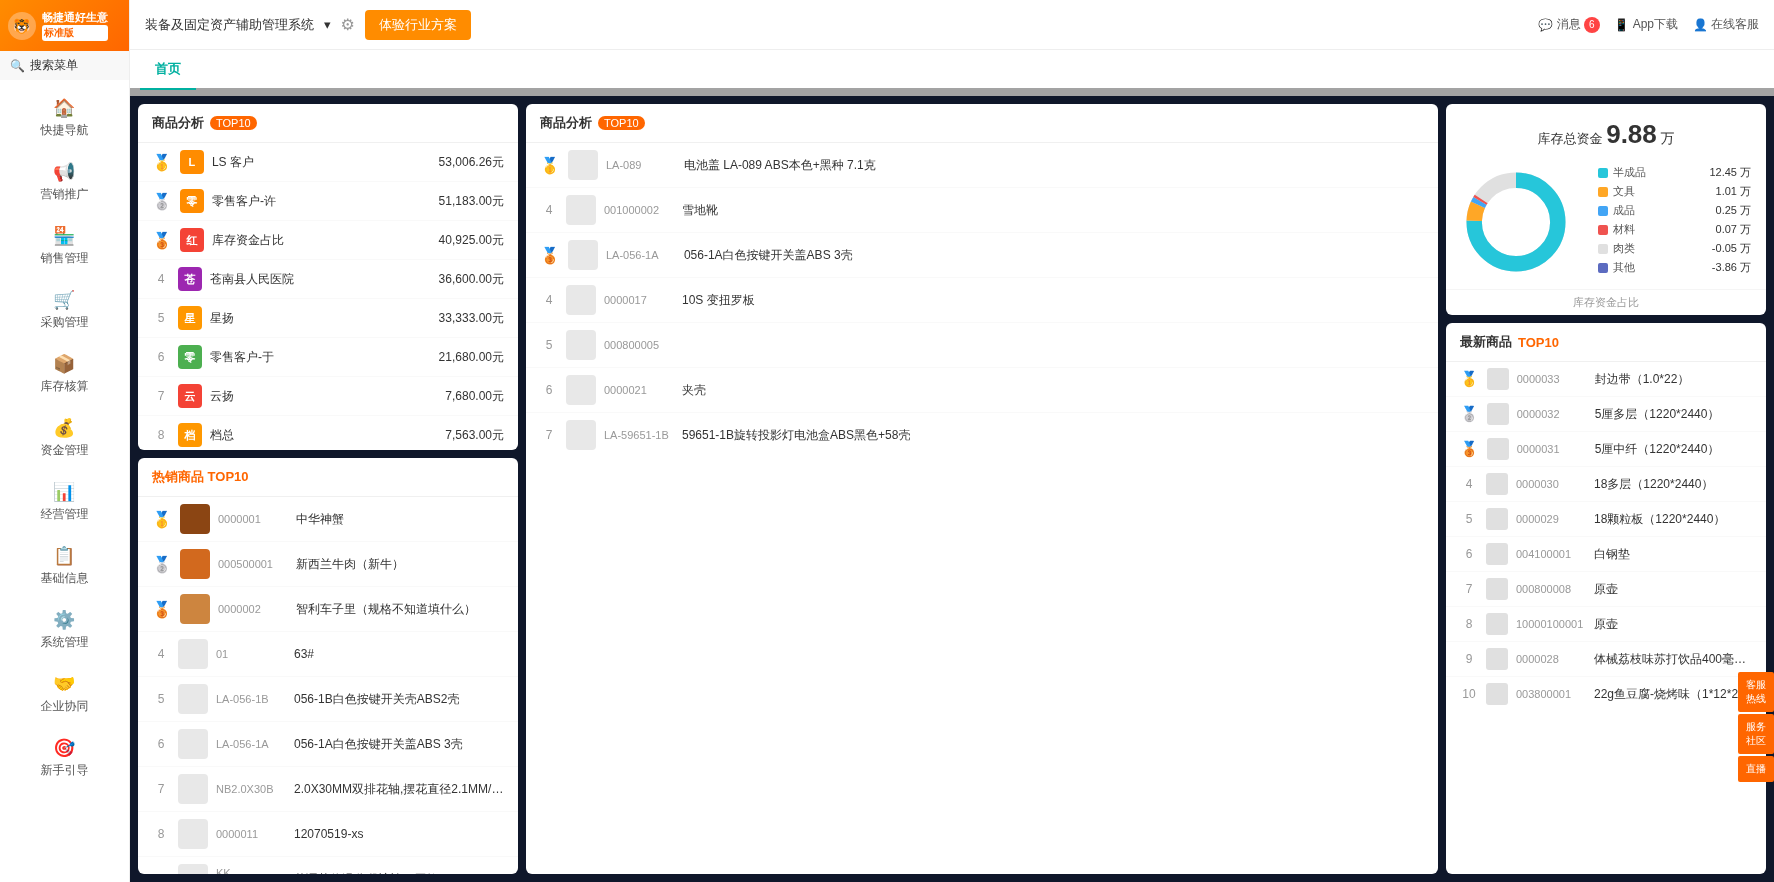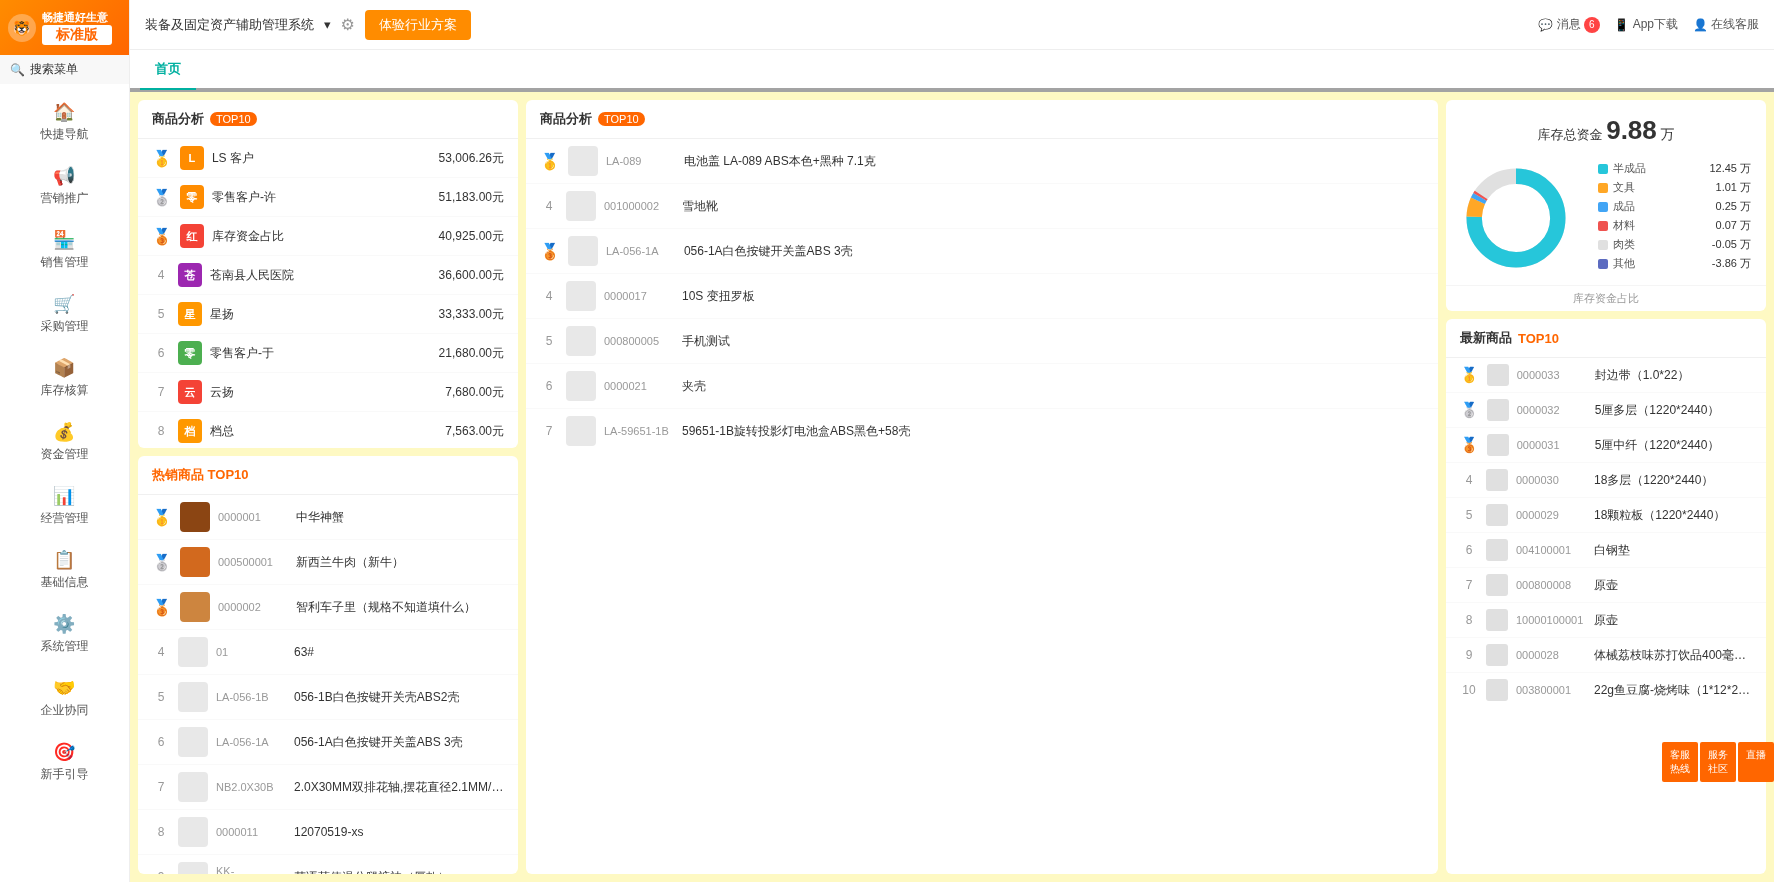--- a/index.html
+++ b/index.html
@@ -31,22 +31,22 @@
       background: rgba(255,255,255,0.3);
       border-radius: 50%;
       display: flex; align-items: center; justify-content: center;
       font-size: 14px;
     }
     .sidebar-logo .logo-text { font-size: 11px; line-height: 1.4; }
     .sidebar-logo .logo-badge {
       background: #fff;
       color: #ff6600;
       border-radius: 3px;
-      font-size: 14px;
-      padding: 1px 14px;
+      font-size: 10px;
+      padding: 1px 2px;
     }
     .sidebar-nav { flex: 1; overflow-y: auto; padding: 5px 0; }
     .sidebar-item {
       display: flex; flex-direction: column; align-items: center;
       padding: 10px 5px;
       cursor: pointer;
       color: #555;
       font-size: 12px;
       transition: color 0.2s;
       border-radius: 4px;
@@ -120,21 +120,21 @@
       color: #fff;
       border-radius: 50%;
       width: 16px; height: 16px;
       font-size: 10px;
       display: flex; align-items: center; justify-content: center;
     }
 
     
     .nav-tabs {
       background: #fff;
-      border-bottom: 4px solid #a3a3a3;
+      border-bottom: 8px solid #a3a3a3;
       display: flex;
       padding: 0 10px;
       flex-shrink: 0;
     }
     .nav-tab {
       padding: 10px 15px;
       cursor: pointer;
       font-size: 13px;
       color: #555;
       border-bottom: 2px solid transparent;
@@ -144,21 +144,21 @@
       color: #00b0a0;
       border-bottom: 2px solid #00b0a0;
       font-weight: bold;
     }
 
     
     .page-content {
       flex: 1;
       display: flex;
       overflow: hidden;
-      background: #fef9c3;
+      background: #0f172a;
       gap: 8px;
       padding: 8px;
     }
 
     
     .left-panel {
       width: 380px;
       display: flex;
       flex-direction: column;
       gap: 8px;
@@ -345,20 +345,21 @@
     }
     .newest-code { font-size: 11px; color: #999; width: 70px; flex-shrink: 0; }
     .newest-name { flex: 1; font-size: 12px; color: #333; overflow: hidden; text-overflow: ellipsis; white-space: nowrap; }
 
     
     .float-service {
       position: fixed;
       right: 0;
       bottom: 100px;
       display: flex;
+      flex-direction: column;
       gap: 2px;
       z-index: 999;
     }
     .float-btn {
       background: #ff6600;
       color: #fff;
       width: 36px;
       padding: 6px 3px;
       font-size: 10px;
       text-align: center;
@@ -626,21 +627,20 @@
           <div class="product-item">
             <span class="rank-num">4</span>
             <div class="product-thumb-placeholder"></div>
             <span class="product-code">0000017</span>
             <span class="product-name">10S 变扭罗板</span>
           </div>
           <div class="product-item">
             <span class="rank-num">5</span>
             <div class="product-thumb-placeholder"></div>
             <span class="product-code">000800005</span>
-            <span class="product-name">手机测试</span>
           </div>
           <div class="product-item">
             <span class="rank-num">6</span>
             <div class="product-thumb-placeholder"></div>
             <span class="product-code">0000021</span>
             <span class="product-name">夹壳</span>
           </div>
           <div class="product-item">
             <span class="rank-num">7</span>
             <div class="product-thumb-placeholder"></div>

